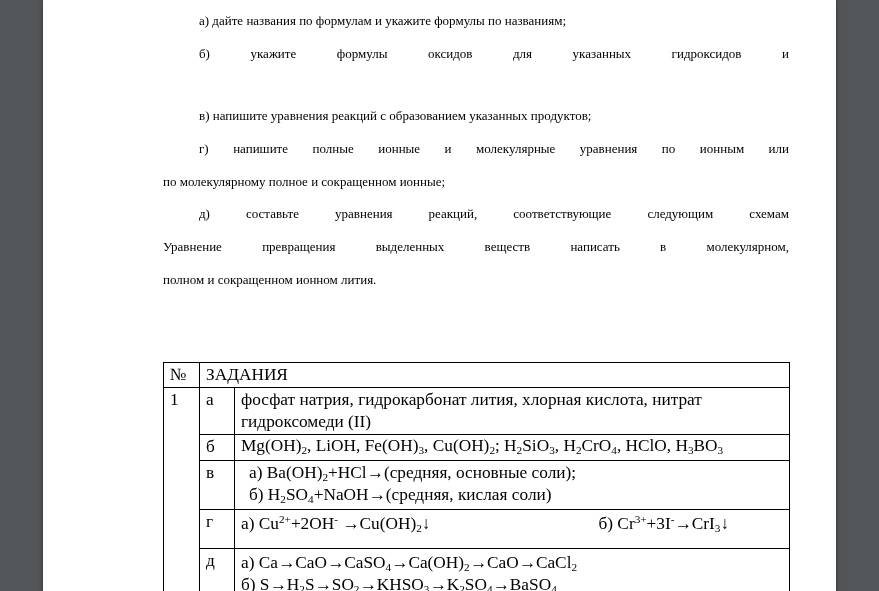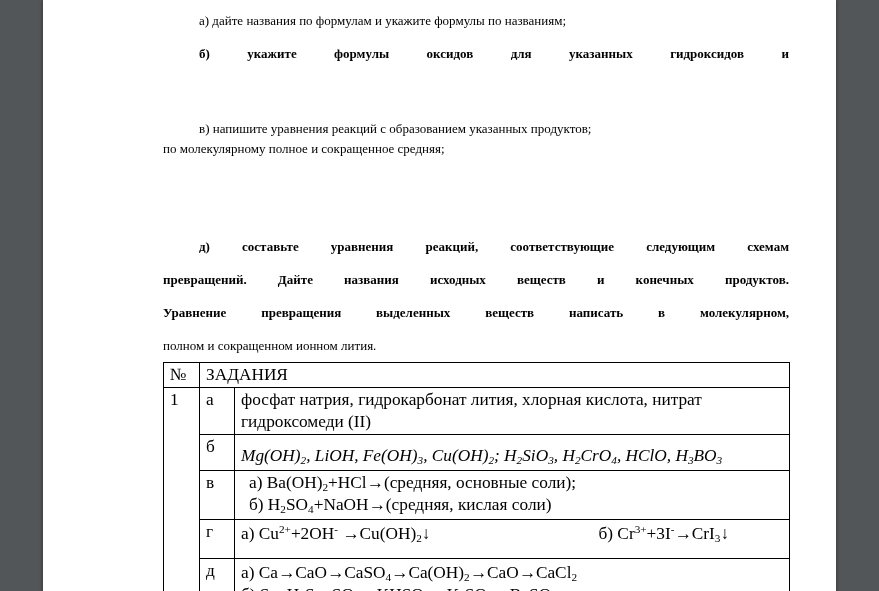--- a/index.html
+++ b/index.html
@@ -14,21 +14,21 @@
     position:absolute; left:43px; top:0; width:793px; height:620px;
     background:#fff;
     box-shadow: 0 0 4px rgba(0,0,0,0.45);
   }
   .para {
     position:absolute; left:120px; width:626px;
     font-size:13px; line-height:33px;
     text-align:justify;
   }
   .para .ind { display:inline-block; width:36px; }
-  .justify-last { text-align-last: justify; font-weight: bold; }
+  .justify-last { text-align-last: justify; }
   table.tasks {
     position:absolute; left:120px; top:362px;
     width:627px;
     border-collapse:collapse;
     font-size:17.3px;
     line-height:22px;
   }
   table.tasks td {
     border:1.3px solid #000;
     vertical-align:top;
@@ -50,49 +50,49 @@
 <div class="page">
 
   <div class="para" style="top:4px;">
     <span class="ind"></span><span>а) дайте названия по формулам и укажите формулы по названиям;</span>
   </div>
 
   <div class="para" style="top:37px;">
     <div class="justify-last"><span class="ind"></span><span>б) укажите формулы оксидов для указанных гидроксидов и</span></div>
   </div>
 
-  <div class="para" style="top:112px;">
+  <div class="para" style="top:99px;">
     <span class="ind"></span><span>в) напишите уравнения реакций с образованием указанных продуктов;</span>
   </div>
 
   <div class="para" style="top:132px;">
-    <div><span>по молекулярному полное и сокращенное средняя;</span></div>
+    <div class="justify-last"><span class="ind"></span><span>г) напишите полные ионные и молекулярные уравнения по ионным или</span></div>
+    <div><span>по молекулярному полное и сокращенном ионные;</span></div>
   </div>
 
-  <div class="para" style="top:197px;margin-top:33px;">
+  <div class="para" style="top:197px;">
     <div class="justify-last"><span class="ind"></span><span>д) составьте уравнения реакций, соответствующие следующим схемам</span></div>
-    <div class="justify-last"><span>превращений. Дайте названия исходных веществ и конечных продуктов.</span></div>
     <div class="justify-last"><span>Уравнение превращения выделенных веществ написать в молекулярном,</span></div>
     <div><span>полном и сокращенном ионном лития.</span></div>
   </div>
 
   <table class="tasks">
     <tbody>
         <tr class="hdr">
       <td class="num">№</td>
       <td colspan="2">ЗАДАНИЯ</td>
     </tr>
     <tr>
       <td class="num-cell" rowspan="5">1</td>
       <td class="letter">а</td>
       <td style="height:44px;margin-left:12px;">фосфат натрия, гидрокарбонат лития, хлорная кислота, нитрат гидроксомеди (II)</td>
     </tr>
     <tr>
       <td class="letter">б</td>
-      <td style="padding-top:10px;padding-bottom:3px;font-style:italic;">Mg(OH)<sub>2</sub>, LiOH, Fe(OH)<sub>3</sub>, Cu(OH)<sub>2</sub>; H<sub>2</sub>SiO<sub>3</sub>, H<sub>2</sub>CrO<sub>4</sub>, HClO, H<sub>3</sub>BO<sub>3</sub></td>
+      <td style="padding-top:0;padding-bottom:3px;">Mg(OH)<sub>2</sub>, LiOH, Fe(OH)<sub>3</sub>, Cu(OH)<sub>2</sub>; H<sub>2</sub>SiO<sub>3</sub>, H<sub>2</sub>CrO<sub>4</sub>, HClO, H<sub>3</sub>BO<sub>3</sub></td>
     </tr>
     <tr>
       <td class="letter">в</td>
       <td style="padding-bottom:3px;padding-left:14px;">
         <div>а) Ba(OH)<sub>2</sub>+HCl→(средняя, основные соли);</div>
         <div>б) H<sub>2</sub>SO<sub>4</sub>+NaOH→(средняя, кислая соли)</div>
       </td>
     </tr>
     <tr>
       <td class="letter">г</td>

